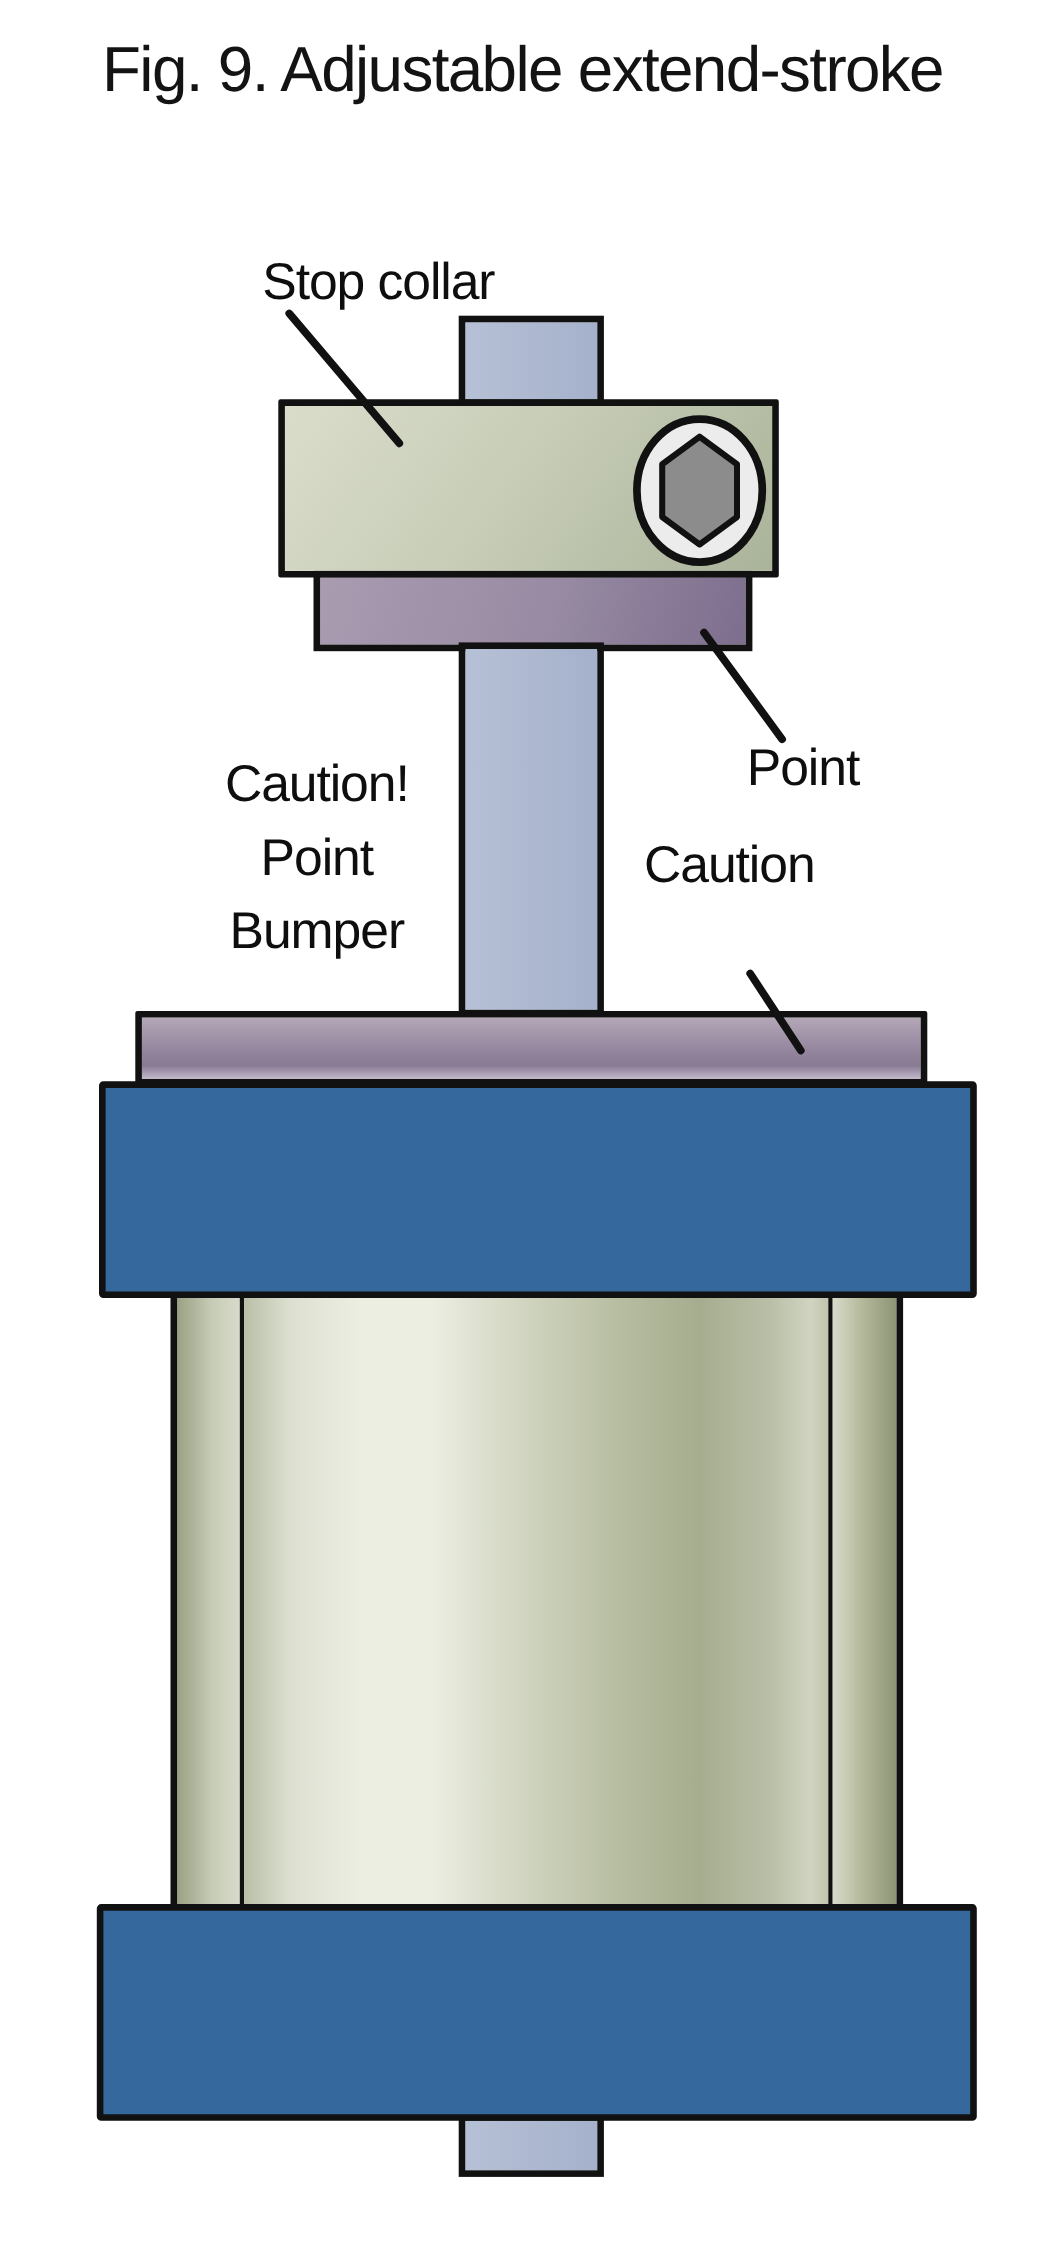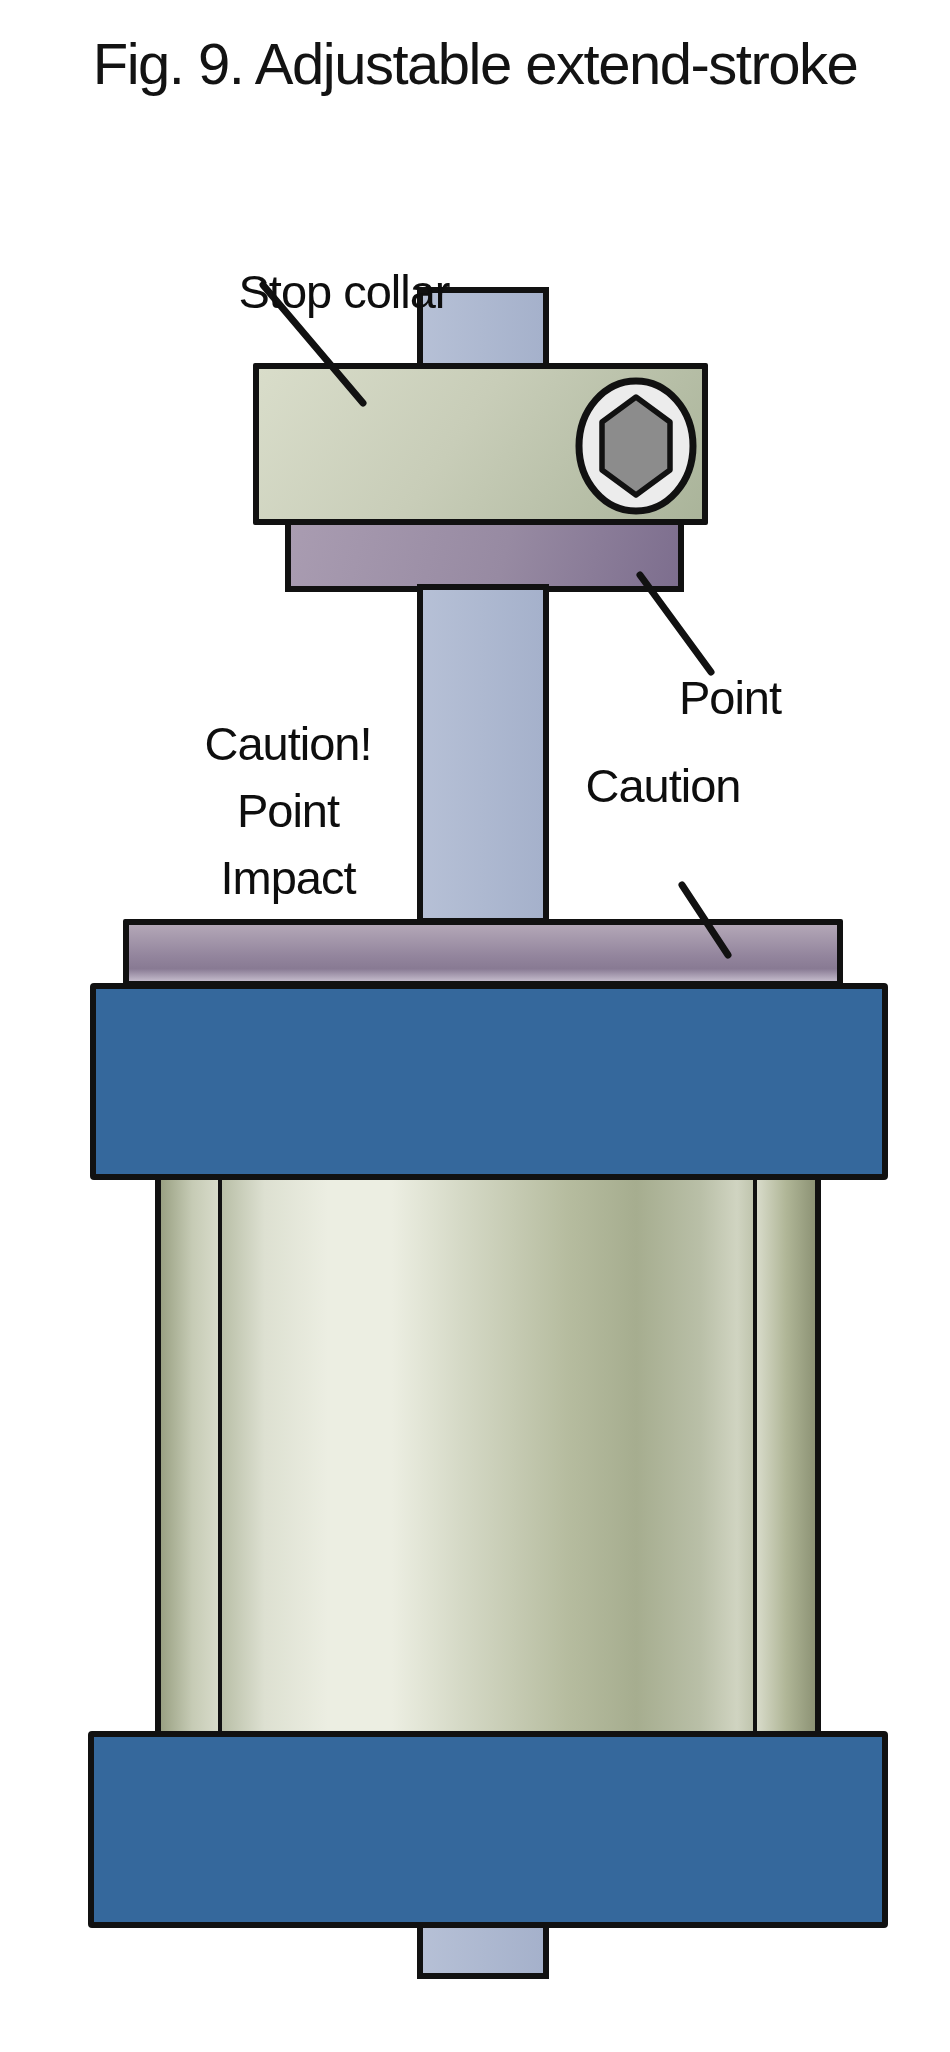--- a/index.html
+++ b/index.html
@@ -26,22 +26,22 @@
   .label {
     position: absolute;
     width: 300px;
     text-align: center;
     font-size: 47px;
     line-height: 56px;
     letter-spacing: -1px;
     color: #0e0e0e;
     white-space: nowrap;
   }
-  .label-stop-collar { left: 194px; top: 228px; margin-top: 36px; }
-  .label-caution     { left: 138px; top: 678px; line-height: 67px; margin-top: 32px; }
+  .label-stop-collar { left: 194px; top: 228px; }
+  .label-caution     { left: 138px; top: 678px; line-height: 67px; }
   .label-bumper      { left: 580px; top: 670px; }
   .label-impact      { left: 513px; top: 758px; line-height: 55px; }
 
   
   .shape {
     position: absolute;
     box-sizing: border-box;
     border: 6px solid var(--outline-black, #111111);
   }
   .rod-top {
@@ -147,21 +147,21 @@
 
   <div class="title">
     <div>Fig. 9. Adjustable extend-stroke</div>
   </div>
 
   <div class="label label-stop-collar">Stop collar</div>
 
   <div class="label label-caution">
     <div>Caution!</div>
     <div>Point</div>
-    <div>Impact</div>
+    <div>Bumper</div>
   </div>
 
   <div class="label label-bumper">Point</div>
 
   <div class="label label-impact">
     <div>Caution</div>
   </div>
 
 </div>
 

